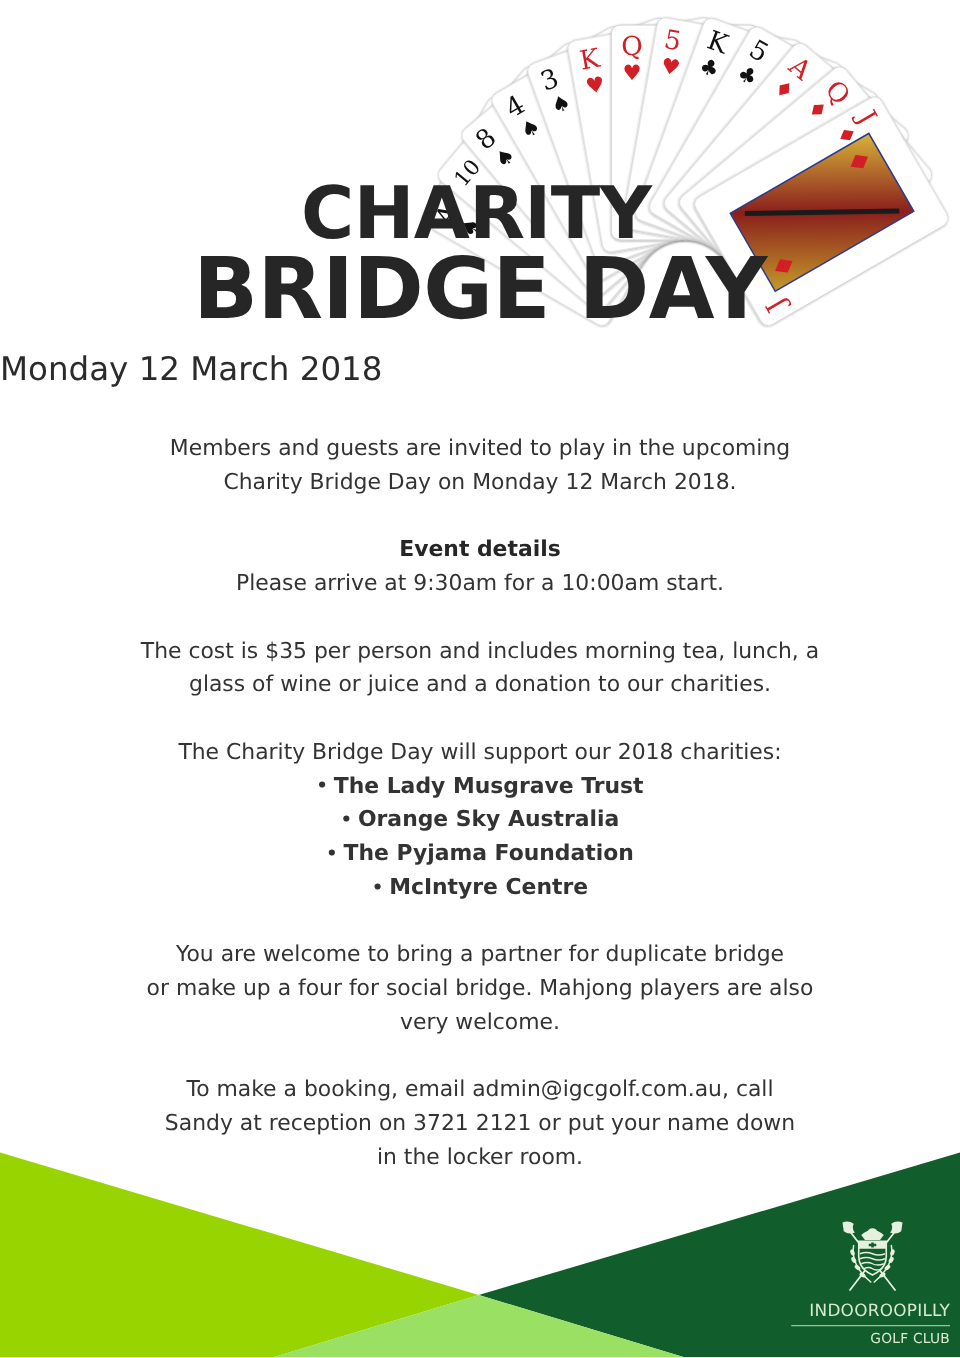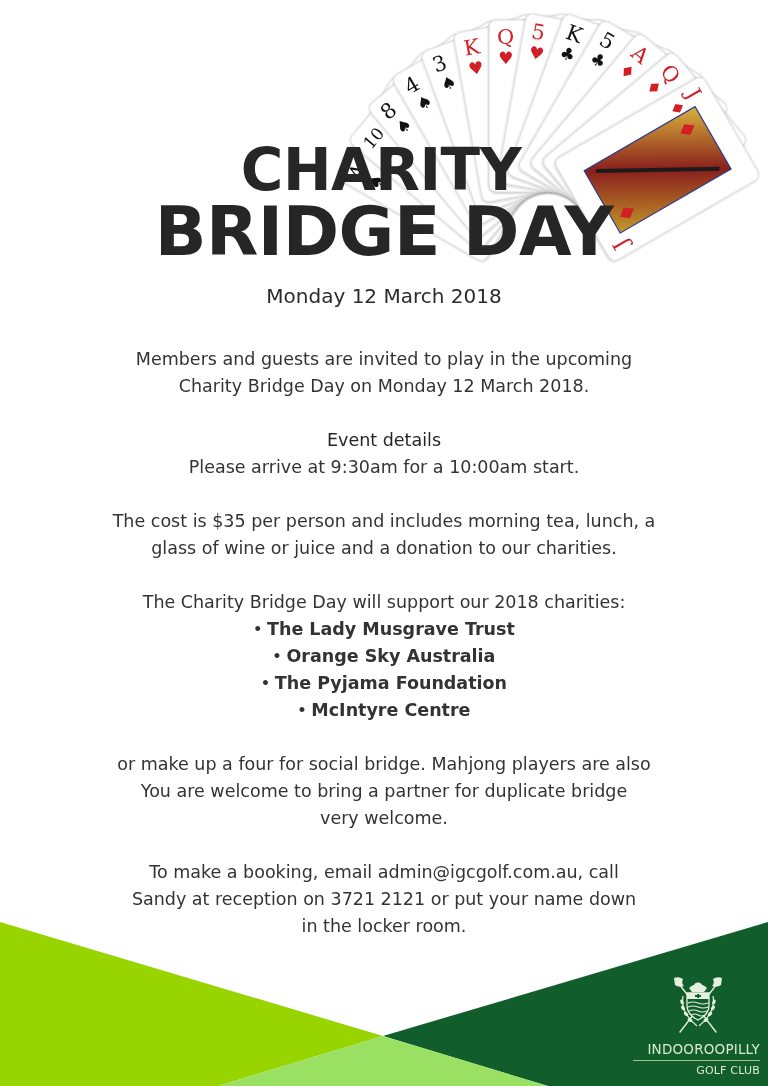--- a/index.html
+++ b/index.html
@@ -45,44 +45,44 @@
       z-index: 2;
     }
     .title.line1 { top: 137px; font-size: 58px; line-height: 66px; left: -3px; }
     .title.line2 { top: 199px; font-size: 68px; line-height: 66px; left: 0px; }
 
     .subtitle {
       position: absolute;
       top: 276px;
       left: 0;
       width: 768px;
-      text-align: center;
-      font-family: "DejaVu Sans", sans-serif;
-      font-size: 20px;
+      text-align: left;
+      font-family: "DejaVu Sans", sans-serif;
+      font-size: 26px;
       line-height: 40px;
       font-weight: normal;
       color: #2b2b2b;
       z-index: 2;
     }
 
     
     .body {
       position: absolute;
       top: 346px;
       left: 80px;
       width: 608px;
       text-align: center;
       font-family: "DejaVu Sans", sans-serif;
       font-size: 17.5px;
       line-height: 27px;
       color: #333333;
       z-index: 2;
     }
     .body .para { margin-bottom: 27px; }
-    .body .heading { font-weight: normal; color: #262626; }
+    .body .heading { font-weight: bold; color: #262626; }
     .body .line { display: block; }
     .body ul { list-style: none; margin: 0; padding: 0; font-weight: bold; }
     .body li { margin: 0; padding: 0; }
     .body li::before { content: "\2022\00a0"; font-size: 14px; vertical-align: 1px; }
 
     
     .footer-shapes {
       position: absolute;
       left: 0;
       top: 900px;
@@ -253,22 +253,22 @@
     <div class="para">
       <span class="line">The Charity Bridge Day will support our 2018 charities:</span>
       <ul>
         <li>The Lady Musgrave Trust</li>
         <li>Orange Sky Australia</li>
         <li>The Pyjama Foundation</li>
         <li>McIntyre Centre</li>
       </ul>
     </div>
     <div class="para">
+      <span class="line">You are welcome to bring a partner for duplicate bridge</span>
       <span class="line">or make up a four for social bridge. Mahjong players are also</span>
-      <span class="line">You are welcome to bring a partner for duplicate bridge</span>
       <span class="line">very welcome.</span>
     </div>
     <div class="para">
       <span class="line">To make a booking, email admin@igcgolf.com.au, call</span>
       <span class="line">Sandy at reception on 3721 2121 or put your name down</span>
       <span class="line">in the locker room.</span>
     </div>
   </div>
 
   <svg class="footer-shapes" width="768" height="186" viewBox="0 900 768 186" xmlns="http://www.w3.org/2000/svg">

